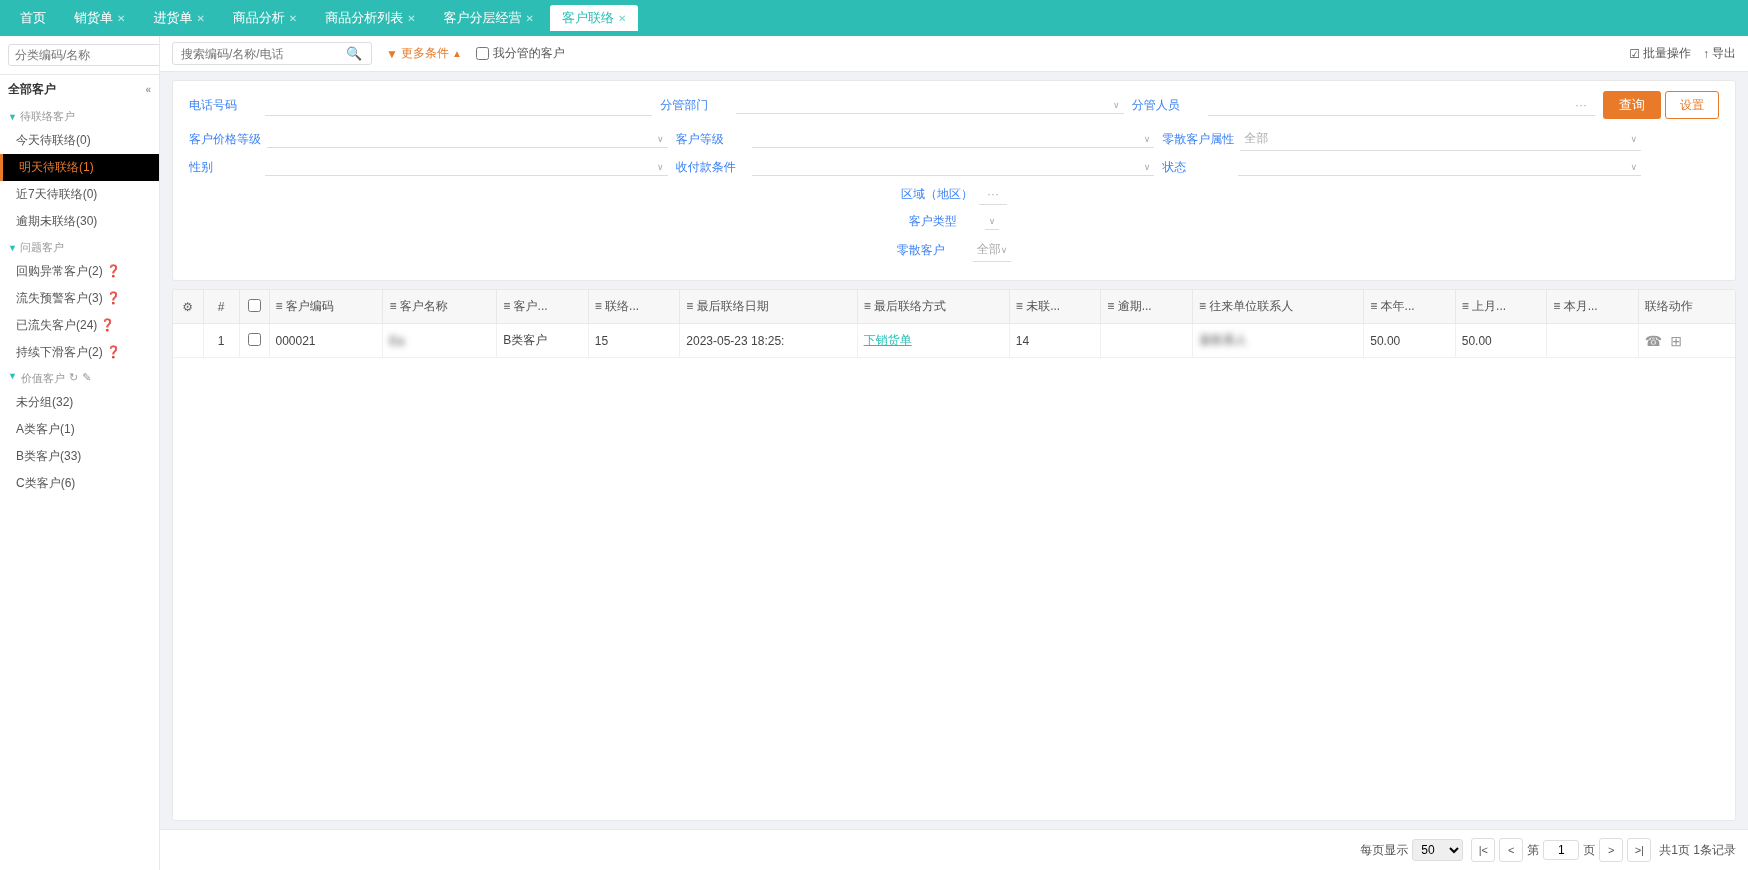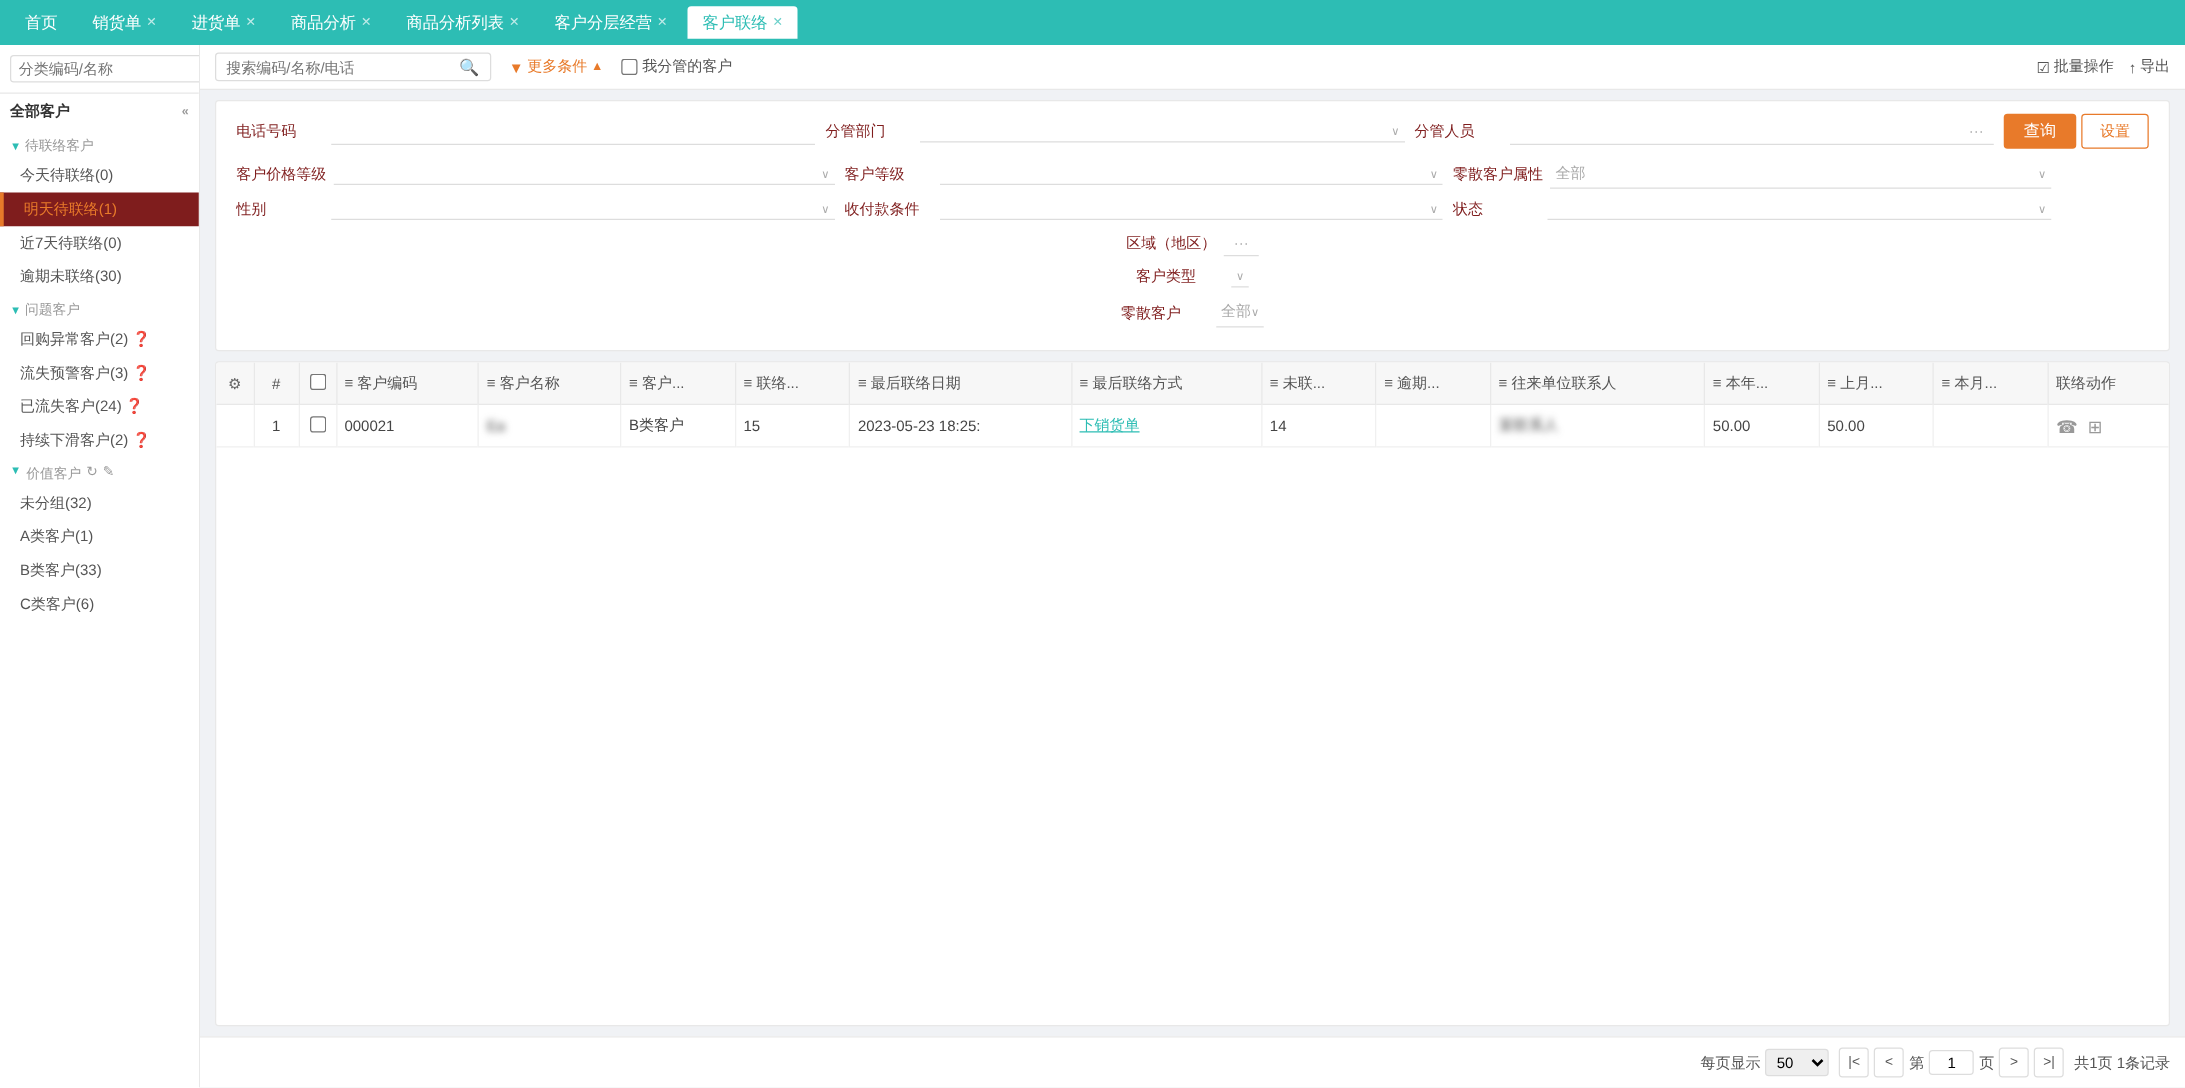--- a/index.html
+++ b/index.html
@@ -80,21 +80,21 @@
       content: '▼';
       font-size: 9px;
       color: #2dbdb4;
     }
     .sidebar-item {
       padding: 5px 8px 5px 16px;
       cursor: pointer;
       color: #555;
       font-size: 12px;
     }
-    .sidebar-item.active { background: #7f1d1d; color: #e87a2a; border-left: 3px solid #e87a2a; }
+    .sidebar-item.active { background: #000000; color: #e87a2a; border-left: 3px solid #e87a2a; }
 
     
     .content-area {
       flex: 1;
       display: flex;
       flex-direction: column;
       overflow: hidden;
       background: #f0f2f5;
     }
 
@@ -106,21 +106,21 @@
       background: #fff;
       border-bottom: 1px solid #e8e8e8;
       gap: 8px;
     }
     .search-box {
       display: flex;
       align-items: center;
       border: 1px solid #ddd;
       border-radius: 3px;
       padding: 3px 8px;
-      width: 221px;
+      width: 200px;
       background: #fff;
     }
     .search-box input {
       border: none;
       outline: none;
       font-size: 12px;
       flex: 1;
       background: transparent;
     }
     .search-icon { color: #ff6600; cursor: pointer; font-size: 13px; }
@@ -172,21 +172,21 @@
       gap: 8px;
     }
     .filter-row:last-child { margin-bottom: 0; flex-direction: column; }
     .filter-field {
       display: flex;
       align-items: center;
       flex: 1;
       gap: 6px;
     }
     .filter-label {
-      color: #7f1d1d;
+      color: #3b82f6;
       font-size: 12px;
       white-space: nowrap;
       min-width: 70px;
     }
     .filter-input {
       flex: 1;
       border: none;
       border-bottom: 1px solid #ddd;
       outline: none;
       padding: 3px 4px;

